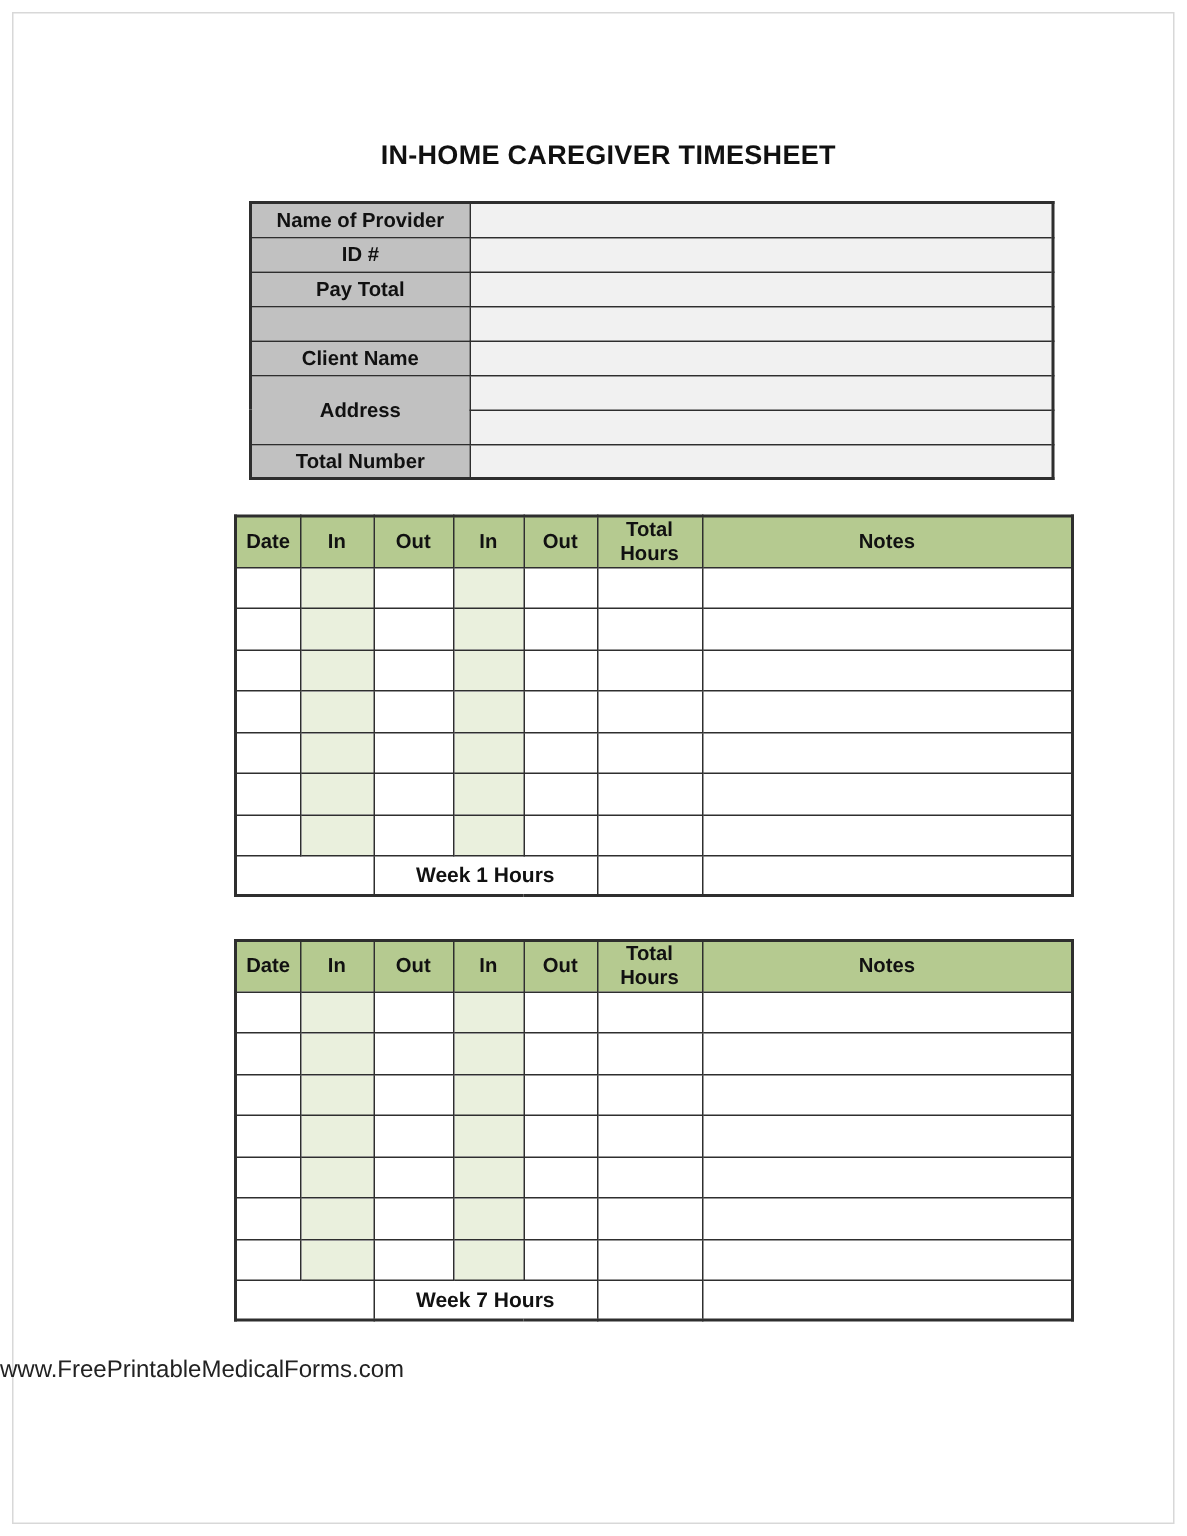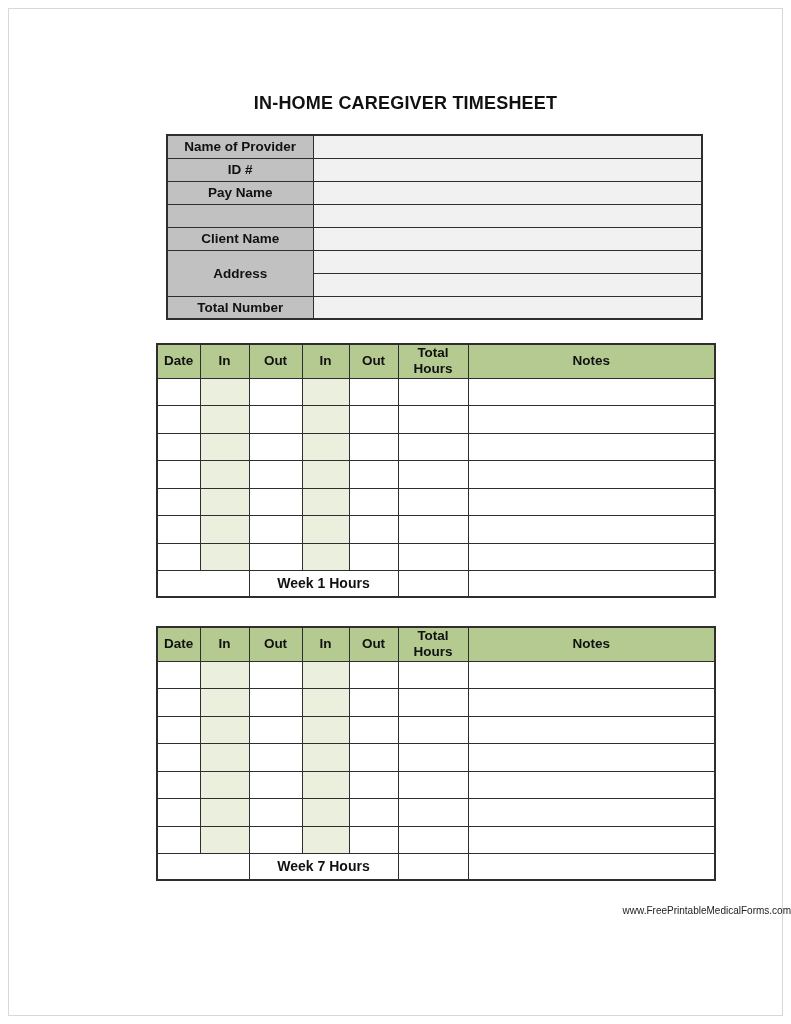--- a/index.html
+++ b/index.html
@@ -54,21 +54,21 @@
   }
   .week-table td{border:1px solid var(--line);height:27.5px;overflow:hidden;}
   .week-table td.shade{background:var(--shade-green);}
   .week-table tfoot td{height:26px;}
   .week-table .summary-cell{
     font-size:14px;font-weight:bold;text-align:center;vertical-align:middle;
   }
 
   .site-footer{
     position:absolute;top:905px;left:0;width:791px;
-    text-align:right;font-size:10px;color:#222222;
+    text-align:left;font-size:16px;color:#222222;
   }
 </style>
 </head>
 <body>
 
 <div class="page-frame"></div>
 
 <div class="doc-title">IN-HOME CAREGIVER TIMESHEET</div>
 
 <table class="info-table">
@@ -79,21 +79,21 @@
   <tbody>
     <tr>
       <td class="label-cell">Name of Provider</td>
       <td class="value-cell"></td>
     </tr>
     <tr>
       <td class="label-cell">ID #</td>
       <td class="value-cell"></td>
     </tr>
     <tr>
-      <td class="label-cell">Pay Name</td>
+      <td class="label-cell">Pay Total</td>
       <td class="value-cell"></td>
     </tr>
     <tr>
       <td class="label-cell"></td>
       <td class="value-cell"></td>
     </tr>
     <tr>
       <td class="label-cell">Client Name</td>
       <td class="value-cell"></td>
     </tr>

